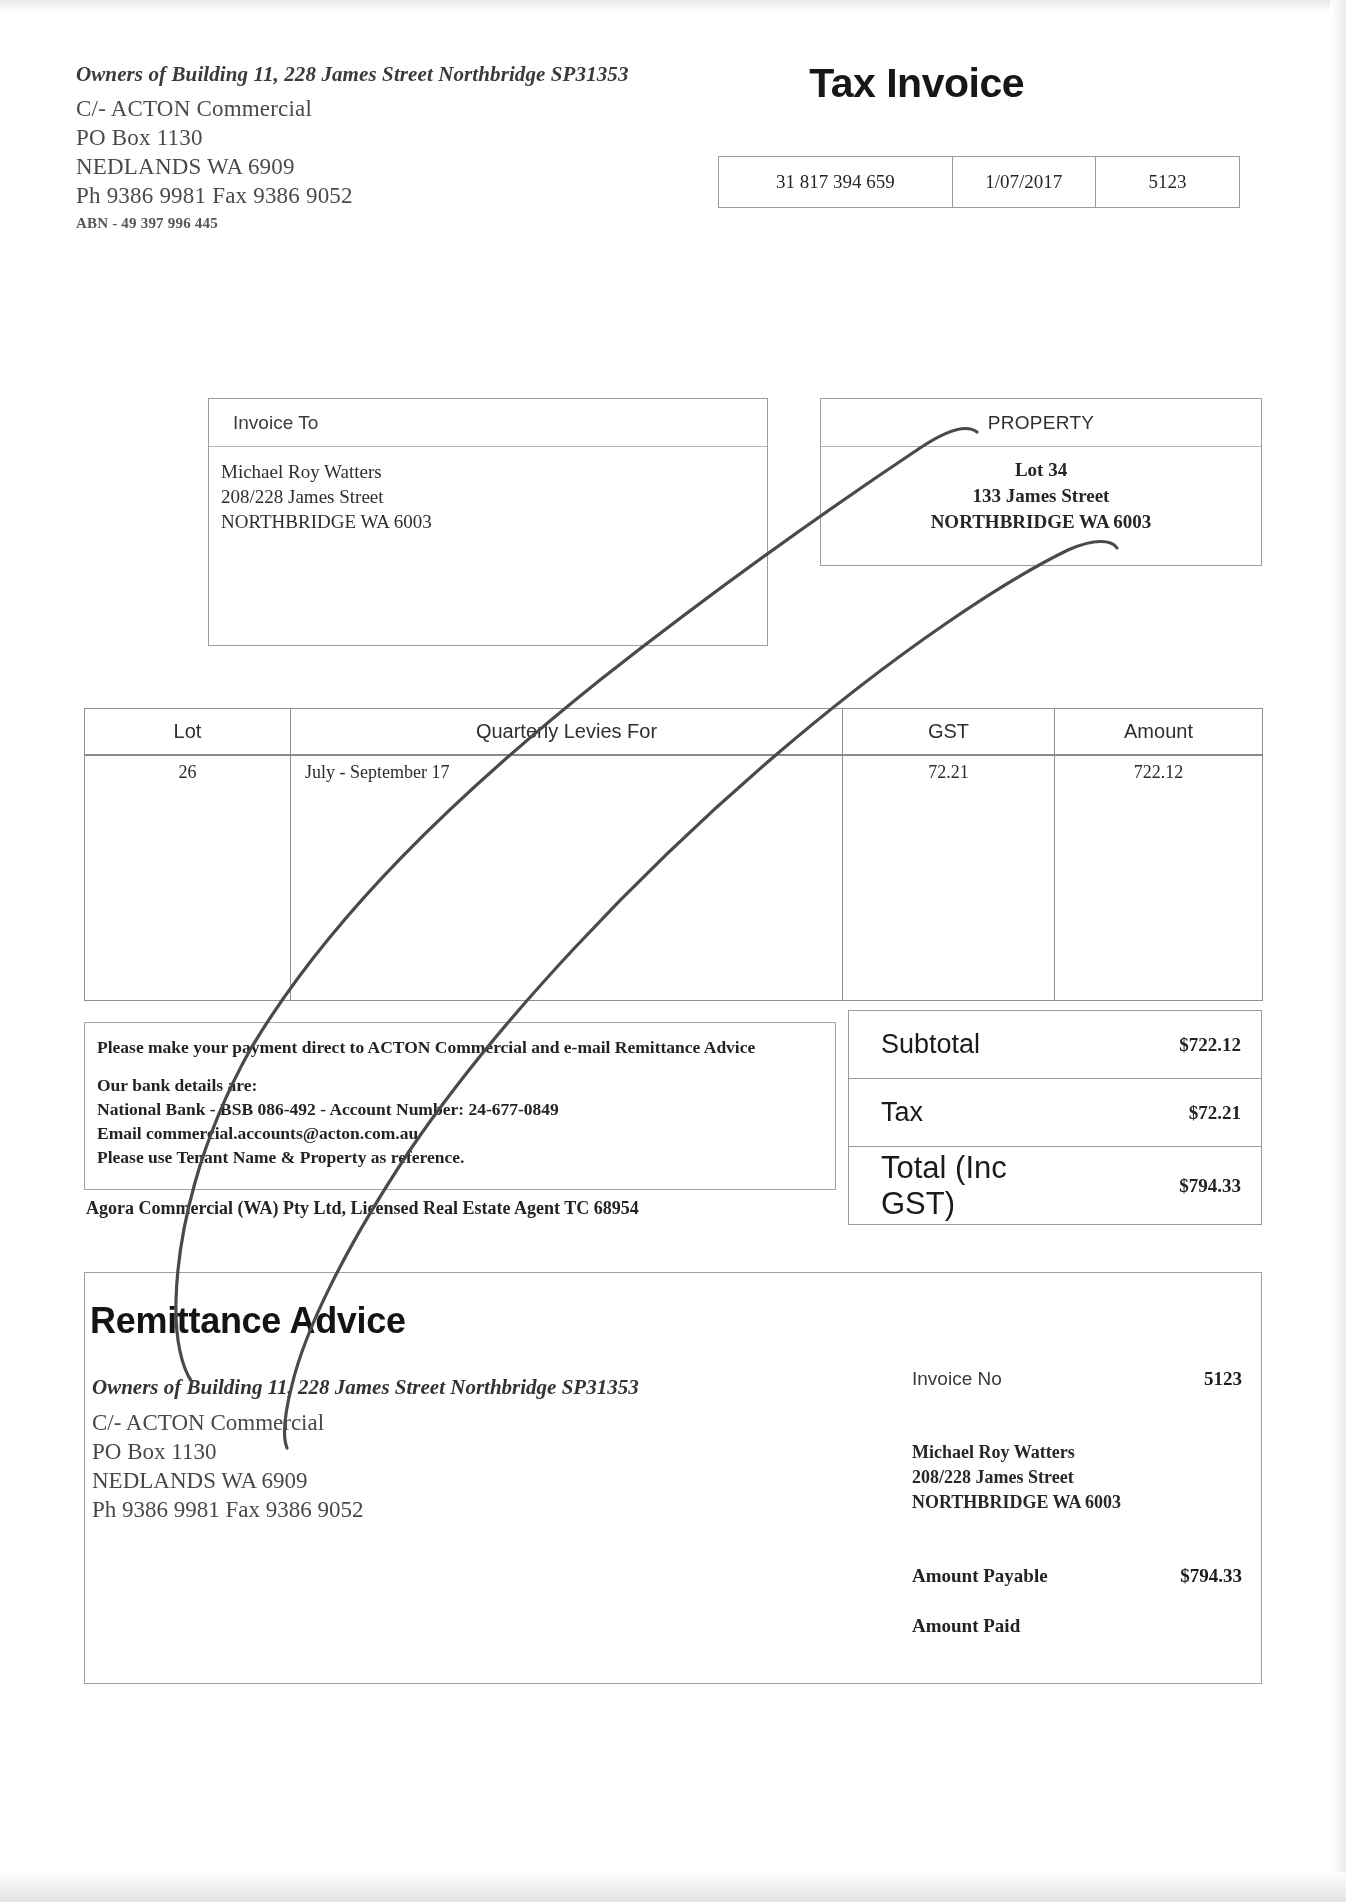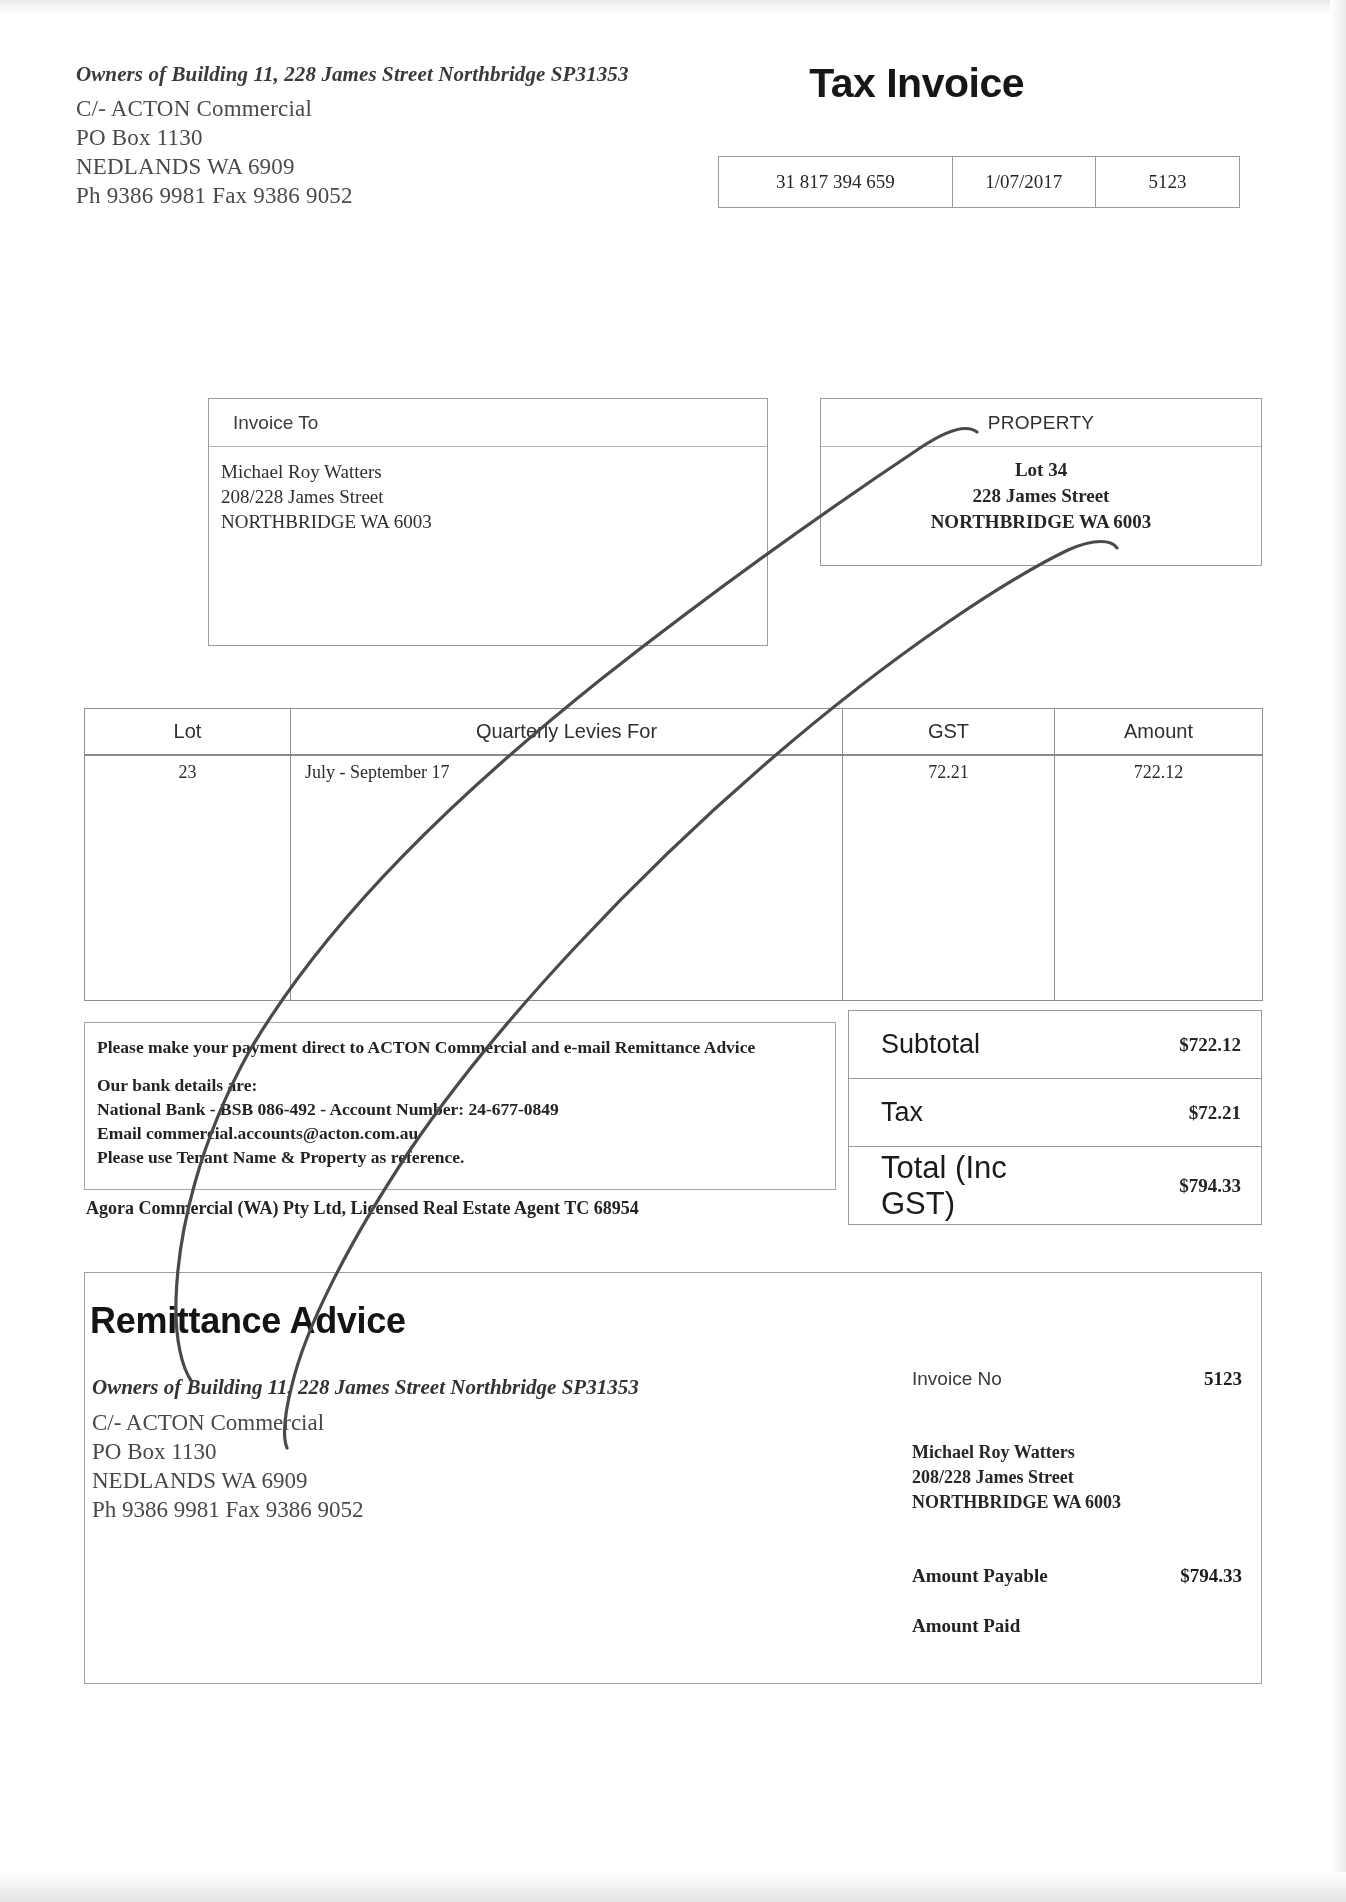--- a/index.html
+++ b/index.html
@@ -361,20 +361,21 @@
   <div class="scan-edge-top"></div>
   <div class="scan-edge-right"></div>
   <div class="scan-edge-bottom"></div>
 
   <div class="sender">
     <div class="line-italic">Owners of Building 11, 228 James Street Northbridge SP31353</div>
     <div class="line-big">C/- ACTON Commercial</div>
     <div class="line-big">PO Box 1130</div>
     <div class="line-big">NEDLANDS WA 6909</div>
     <div class="line-big">Ph 9386 9981 Fax 9386 9052</div>
+    <div class="line-small">ABN - 49 397 996 445</div>
   </div>
 
   <div class="doc-title">Tax Invoice</div>
 
   <table class="strata-table">
     <tbody>
       <tr class="vals">
         <td class="c1">31 817 394 659</td>
         <td class="c2">1/07/2017</td>
         <td class="c3">5123</td>
@@ -388,37 +389,37 @@
       <div>Michael Roy Watters</div>
       <div>208/228 James Street</div>
       <div>NORTHBRIDGE WA 6003</div>
     </div>
   </div>
 
   <div class="prop-box">
     <div class="hdr">PROPERTY</div>
     <div class="body">
       <div>Lot 34</div>
-      <div>228 James Street</div>
+      <div>133 James Street</div>
       <div>NORTHBRIDGE WA 6003</div>
     </div>
   </div>
 
   <table class="levies">
     <thead>
       <tr>
         <th class="col-lot">Lot</th>
         <th class="col-desc">Quarterly Levies For</th>
         <th class="col-gst">GST</th>
         <th class="col-amt">Amount</th>
       </tr>
     </thead>
     <tbody>
       <tr>
-        <td class="t-lot">23</td>
+        <td class="t-lot">26</td>
         <td class="t-desc">July - September 17</td>
         <td class="t-gst">72.21</td>
         <td class="t-amt">722.12</td>
       </tr>
       <tr class="filler">
         <td></td>
         <td></td>
         <td></td>
         <td></td>
       </tr>

